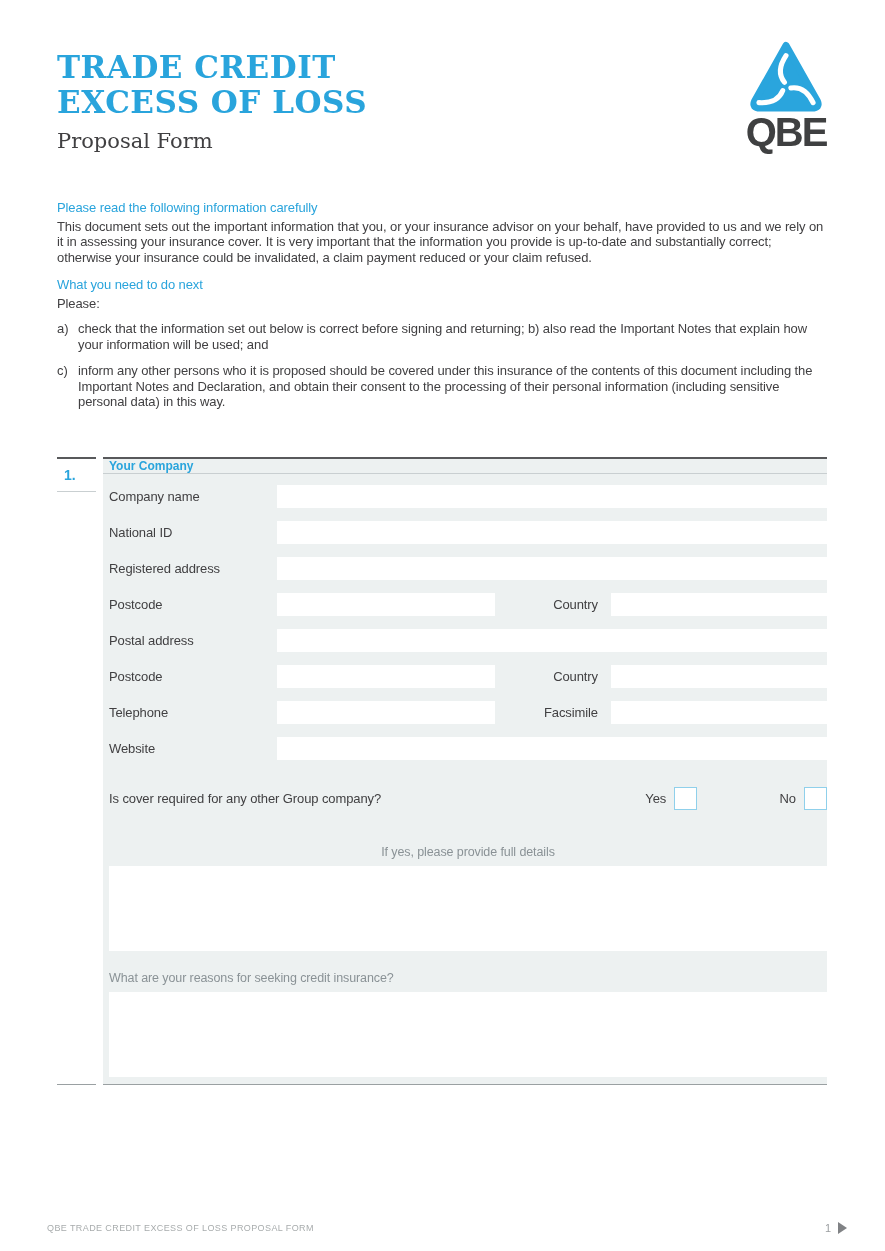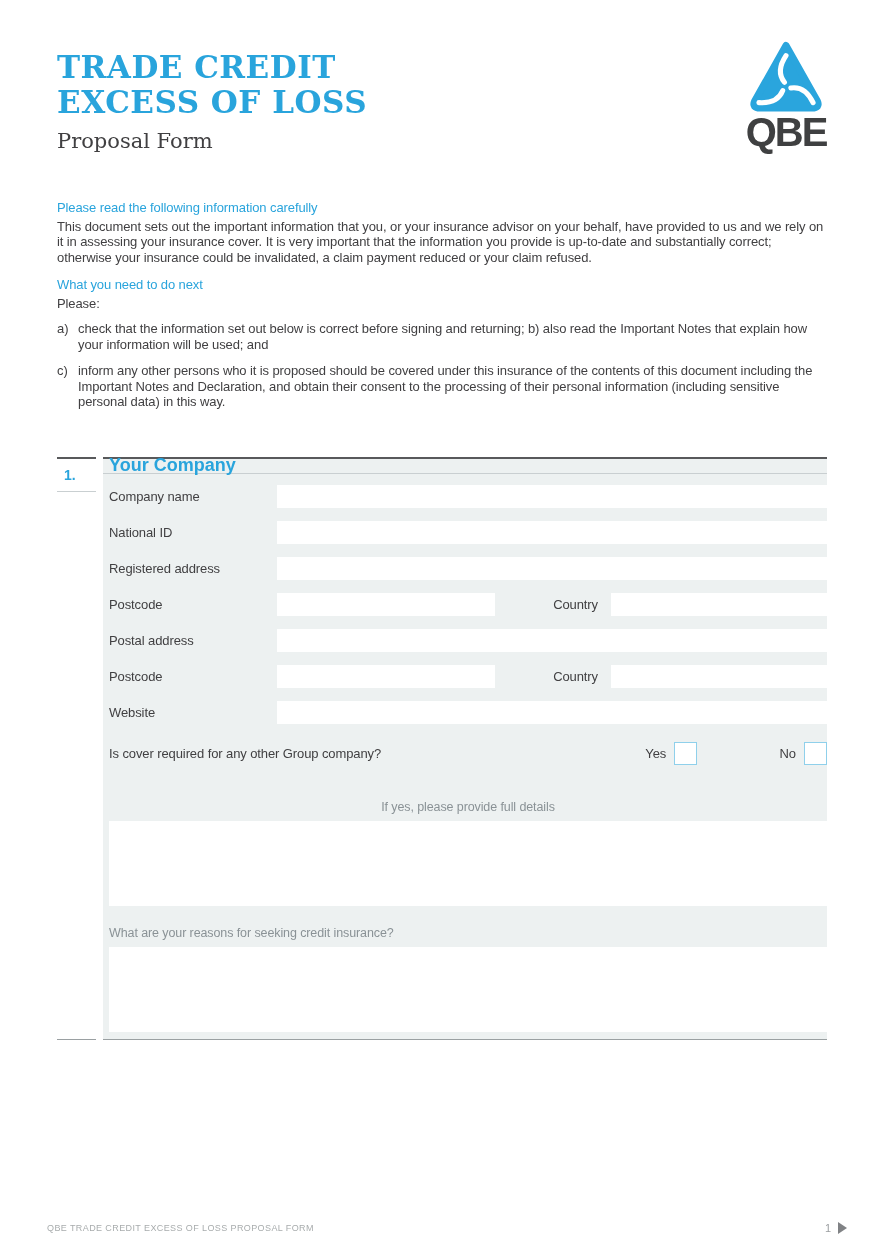--- a/index.html
+++ b/index.html
@@ -37,32 +37,32 @@
   .list-item{display:grid;grid-template-columns:21px 1fr;margin-bottom:11px;}
   
   .section{display:flex;margin:47px 58px 0 57px;align-items:stretch;}
   .num-col{width:39px;border-top:2px solid #58595b;border-bottom:1px solid #9aa0a2;
     background:#fff;flex:none;margin-right:7px;}
   .num-cell{height:33px;border-bottom:1px solid #c9cfd1;display:flex;align-items:center;
     padding-left:7px;color:var(--accent);font-weight:bold;font-size:14px;}
   .panel{flex:1;background:var(--panel-bg);border-top:2px solid #58595b;
     border-bottom:1px solid #9aa0a2;padding-bottom:7px;}
   .panel-header{height:15px;border-bottom:1px solid #c9cfd1;display:flex;align-items:center;
-    padding-left:6px;color:var(--accent);font-weight:bold;font-size:18px;}
+    padding-left:6px;color:var(--accent);font-weight:bold;font-size:12px;}
   .rows{padding-top:5px;}
   .row{display:grid;grid-template-columns:168px 1fr;align-items:center;height:36px;
     padding-left:6px;}
   .row.split{grid-template-columns:168px 218px 1fr 216px;}
   .flabel{font-size:13px;color:var(--text-dark);letter-spacing:-.1px;}
   .flabel.r{text-align:right;padding-right:13px;}
   .field{height:23px;border:none;background:#fff;width:100%;outline:none;
     font-family:"Liberation Sans",sans-serif;font-size:13px;color:var(--text-dark);
     padding:0 6px;}
   
-  .qrow{display:flex;align-items:center;height:30px;margin-top:8px;padding-left:6px;gap:28px;}
+  .qrow{display:flex;align-items:center;height:30px;margin-top:17px;padding-left:6px;gap:28px;}
   .q-label{font-size:13px;letter-spacing:-.1px;}
   .yn-group{margin-left:auto;display:flex;align-items:center;}
   .yn-label{font-size:13px;margin-right:8px;}
   .checkbox{width:23px;height:23px;background:#fff;border:1px solid var(--cb-border);
     flex:none;cursor:pointer;}
   .yn-gap{width:82px;flex:none;}
   .gray-prompt{color:var(--text-gray);font-size:12.5px;letter-spacing:-.1px;
     padding-left:6px;}
   .prompt1{margin-top:31px;text-align:center;}
   .prompt2{margin-top:20px;}
@@ -153,20 +153,26 @@
         <input class="field" type="text" style="">
       </div>
 
       <div class="row split">
         <span class="flabel">Postcode</span>
         <input class="field" type="text" style="">
         <span class="flabel r">Country</span>
         <input class="field" type="text" style="">
       </div>
 
+      <div class="row split">
+        <span class="flabel">Telephone</span>
+        <input class="field" type="text" style="">
+        <span class="flabel r">Facsimile</span>
+        <input class="field" type="text" style="">
+      </div>
 
       <div class="row">
         <span class="flabel">Website</span>
         <input class="field" type="text" style="">
       </div>
     </div>
 
     <div class="qrow">
       <span class="q-label">Is cover required for any other Group company?</span>
       <span class="yn-group">

